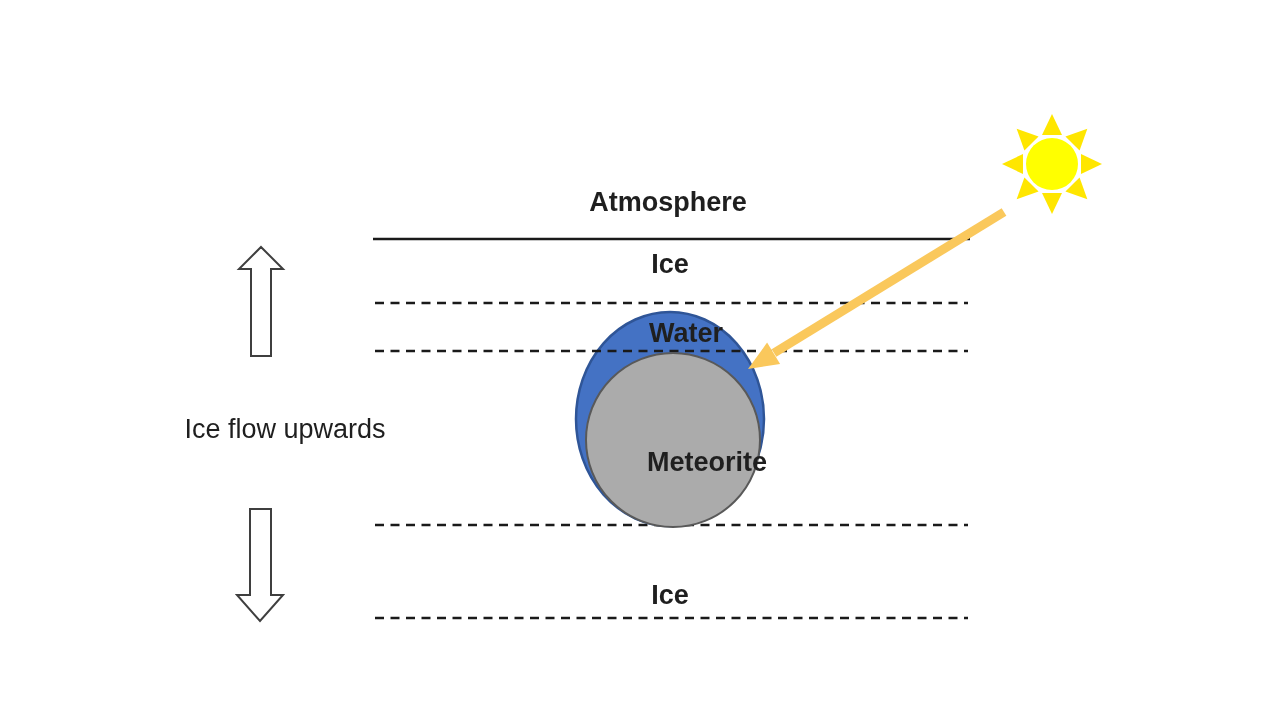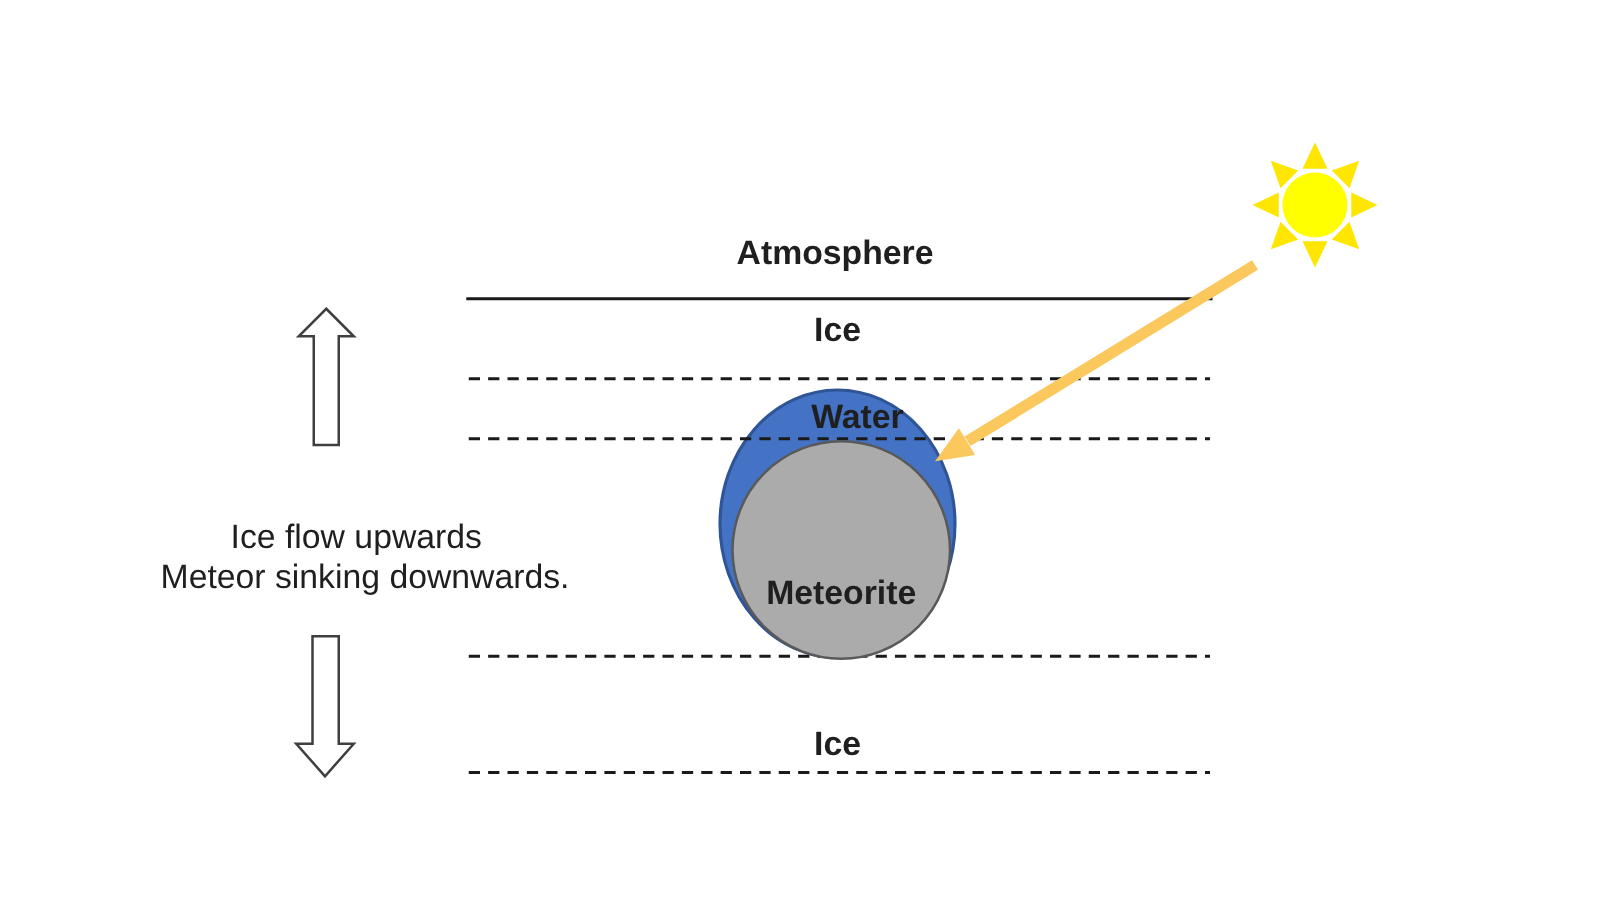--- a/index.html
+++ b/index.html
@@ -26,21 +26,21 @@
     white-space: nowrap;
     color: #1f1f1f;
     font-size: 27px;
     line-height: 1.1;
   }
   .label.bold { font-weight: bold; }
 
   .lbl-atmosphere { left: 668px; top: 203px; }
   .lbl-ice-top    { left: 670px; top: 265px; }
   .lbl-water      { left: 686px; top: 334px; }
-  .lbl-meteorite  { left: 673px; top: 463px; margin-top: 12px; }
+  .lbl-meteorite  { left: 707px; top: 463px; }
   .lbl-ice-bottom { left: 670px; top: 596px; }
   .lbl-ice-flow   { left: 285px; top: 396px; margin-top: 34px; }
   .lbl-meteor     { left: 292px; top: 462px; }
 </style>
 </head>
 <body>
 
 <div class="canvas">
 
   <svg width="1280" height="720" viewBox="0 0 1280 720">
@@ -79,14 +79,13 @@
       <polygon points="748,369 767.1,342.6 780.1,364" fill="#FAC85C"></polygon>
     </g>
   </svg>
 
   <div class="label bold lbl-atmosphere">Atmosphere</div>
   <div class="label bold lbl-ice-top">Ice</div>
   <div class="label bold lbl-water">Water</div>
   <div class="label bold lbl-meteorite">Meteorite</div>
   <div class="label bold lbl-ice-bottom">Ice</div>
   <div class="label lbl-ice-flow">Ice flow upwards</div>
-  <div class="label lbl-meteor">Meteor sinking downwards.</div>
 </div>
 
 </body></html>

